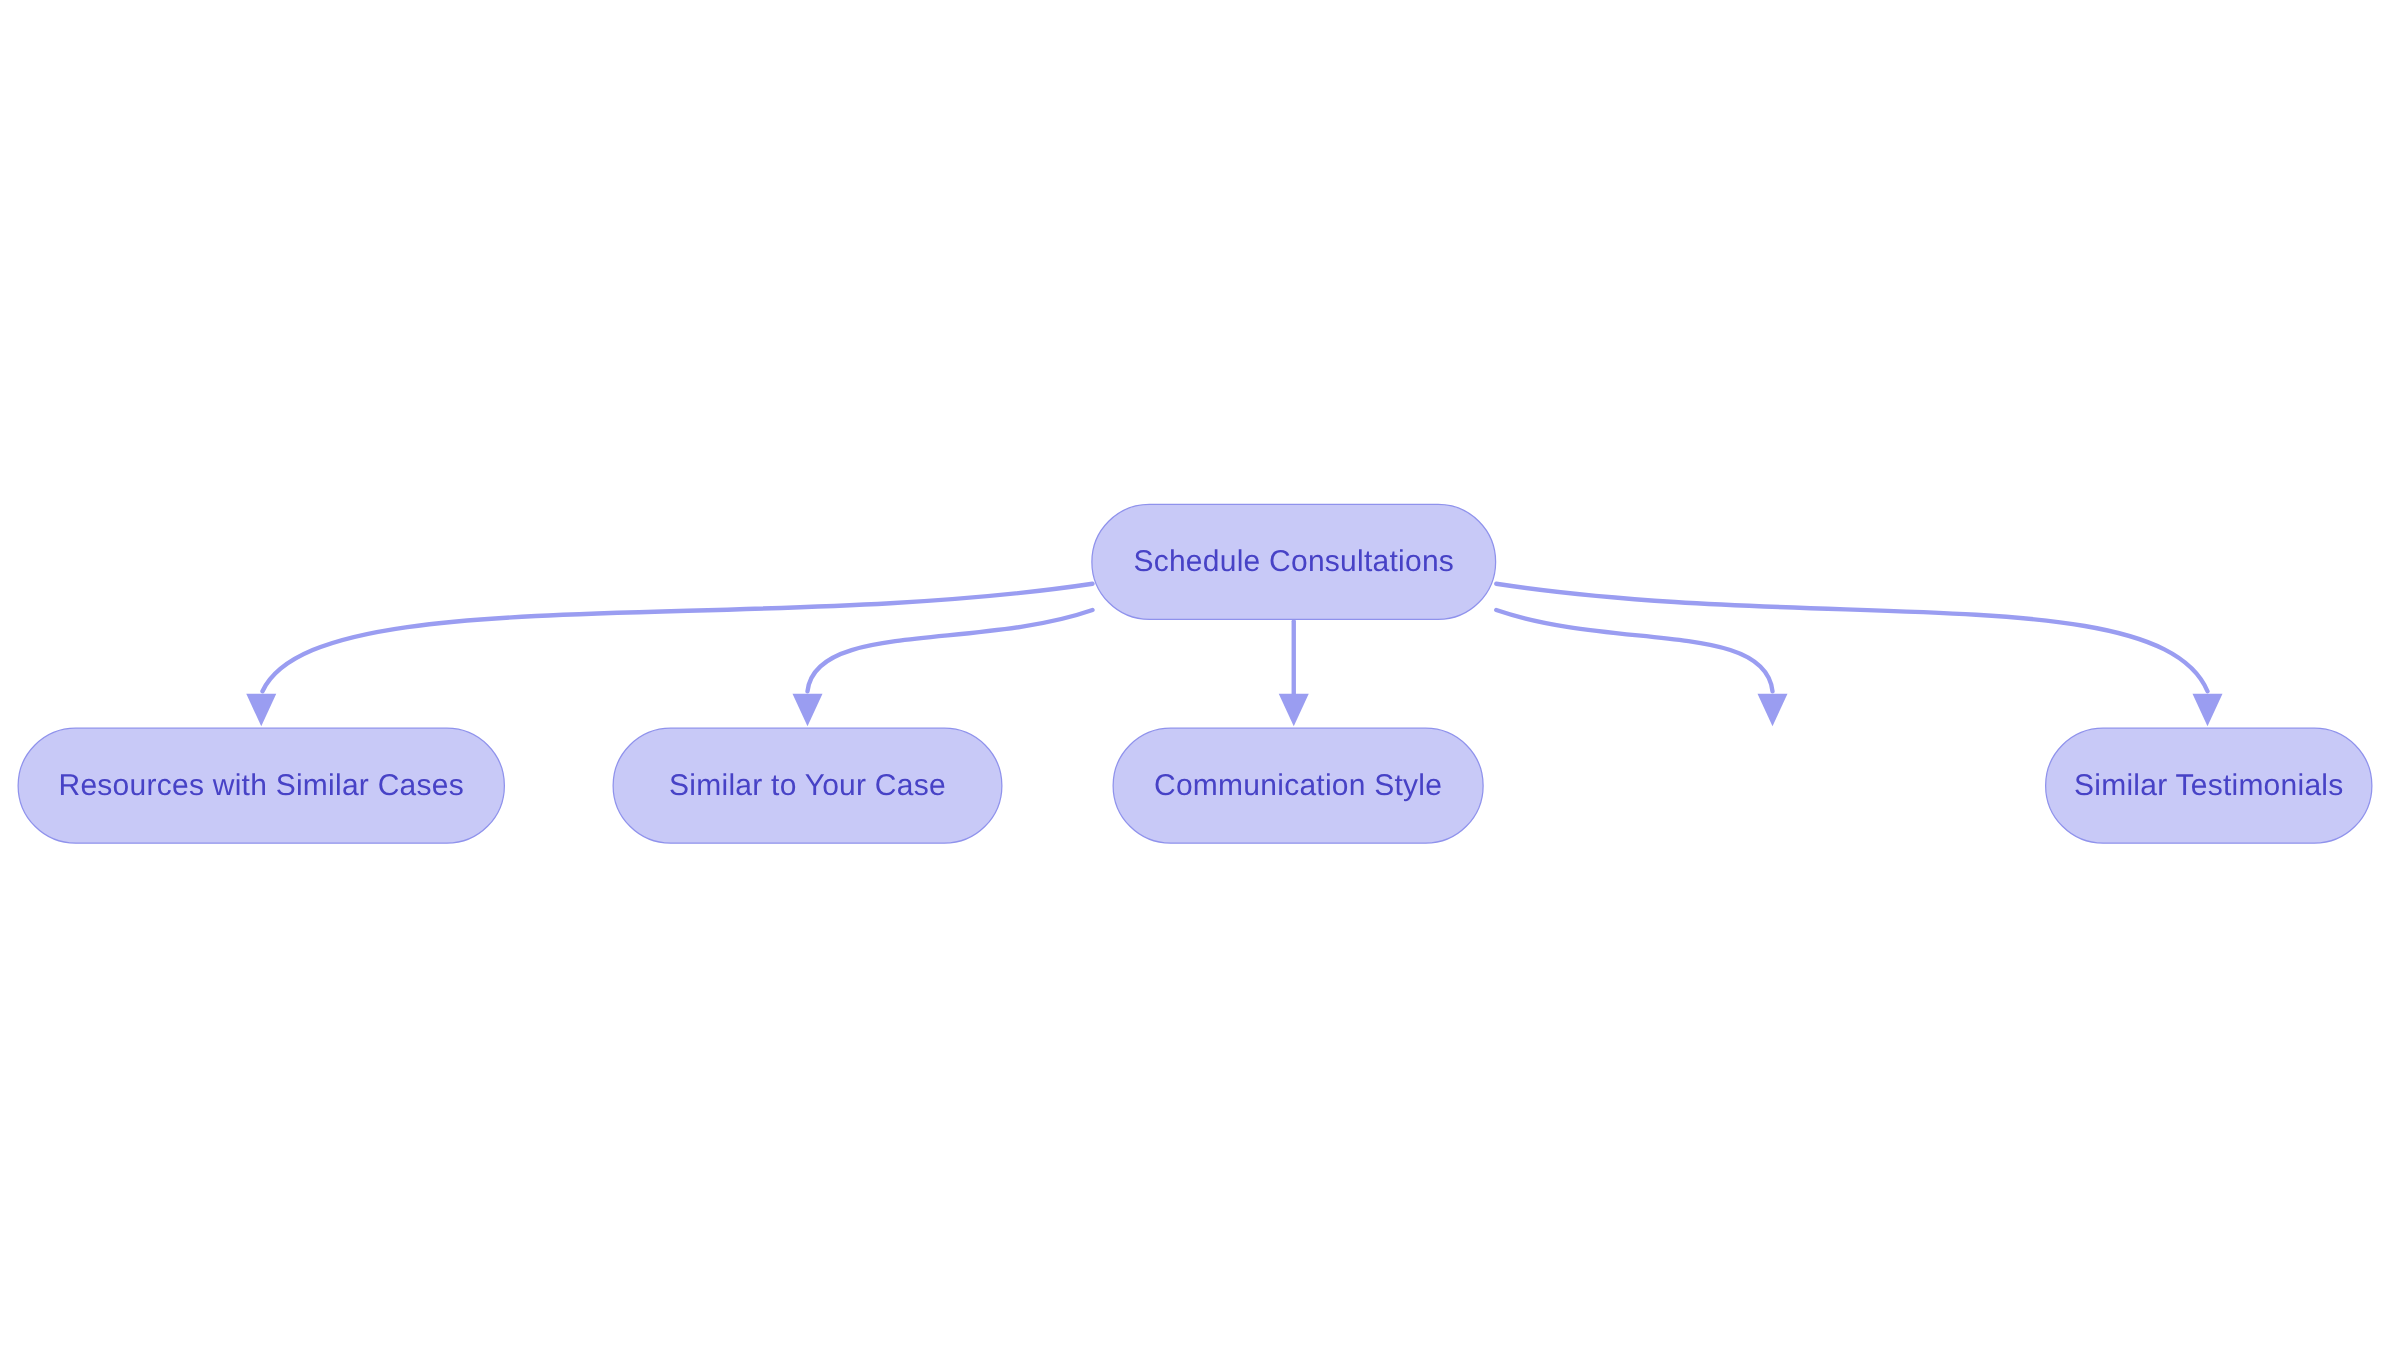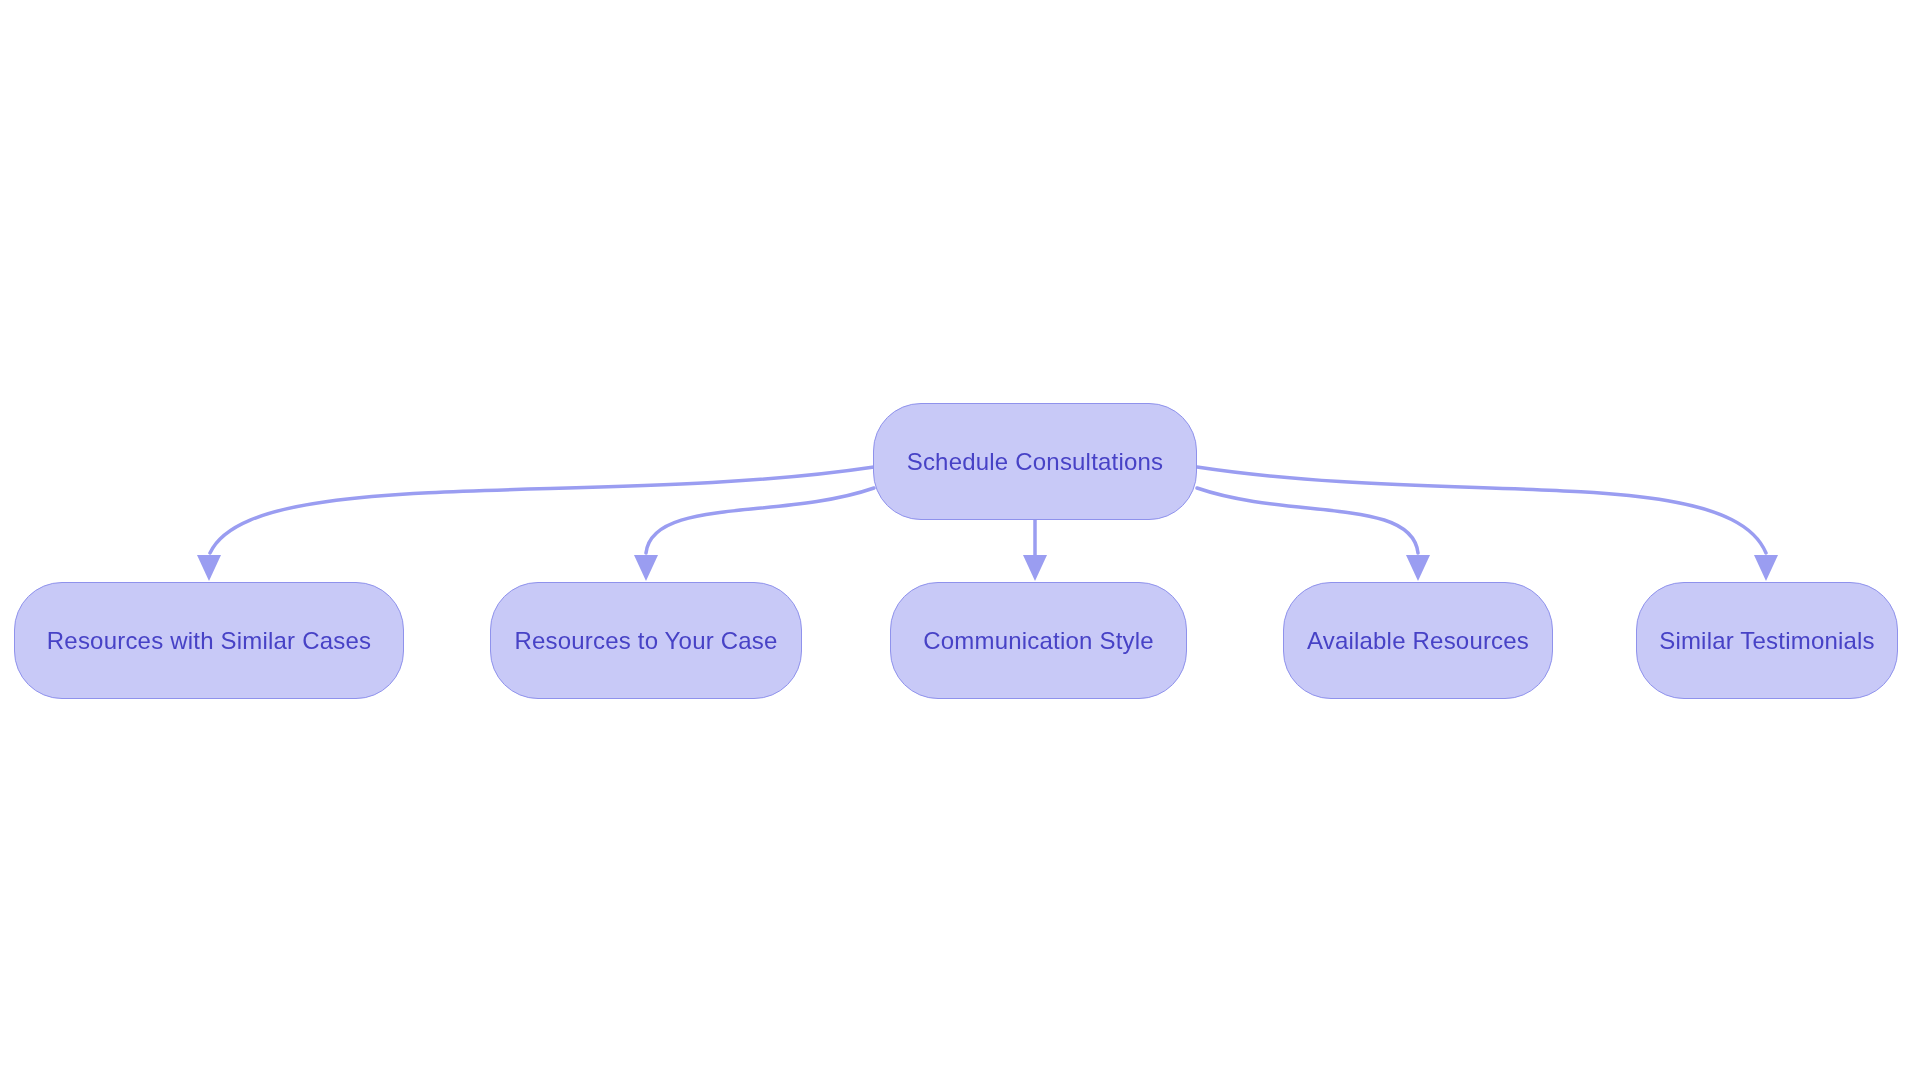--- a/index.html
+++ b/index.html
@@ -28,21 +28,21 @@
     stroke: #9a9df1;
     stroke-width: 3.5;
     stroke-linecap: round;
   }
   .arrowhead {
     fill: #9a9df1;
     stroke: none;
   }
   .node {
     position: absolute;
-    height: 117px;
+    height: 93px;
     background: #c8c9f7;
     border: 1.5px solid #8f92ec;
     border-radius: 48px;
     box-sizing: border-box;
     display: flex;
     align-items: center;
     justify-content: center;
     text-align: right;
   }
   .node-label {
@@ -78,28 +78,25 @@
 
   <div class="node root-node">
     <span class="node-label">Schedule Consultations</span>
   </div>
 
   <div class="node child-1">
     <span class="node-label">Resources with Similar Cases</span>
   </div>
 
   <div class="node child-2">
-    <span class="node-label">Resources to Your Case</span>
+    <span class="node-label">Similar to Your Case</span>
   </div>
 
   <div class="node child-3">
     <span class="node-label">Communication Style</span>
   </div>
 
-  <div class="node child-4">
-    <span class="node-label">Available Resources</span>
-  </div>
 
   <div class="node child-5">
     <span class="node-label">Similar Testimonials</span>
   </div>
 
 </div>
 
 </body></html>

